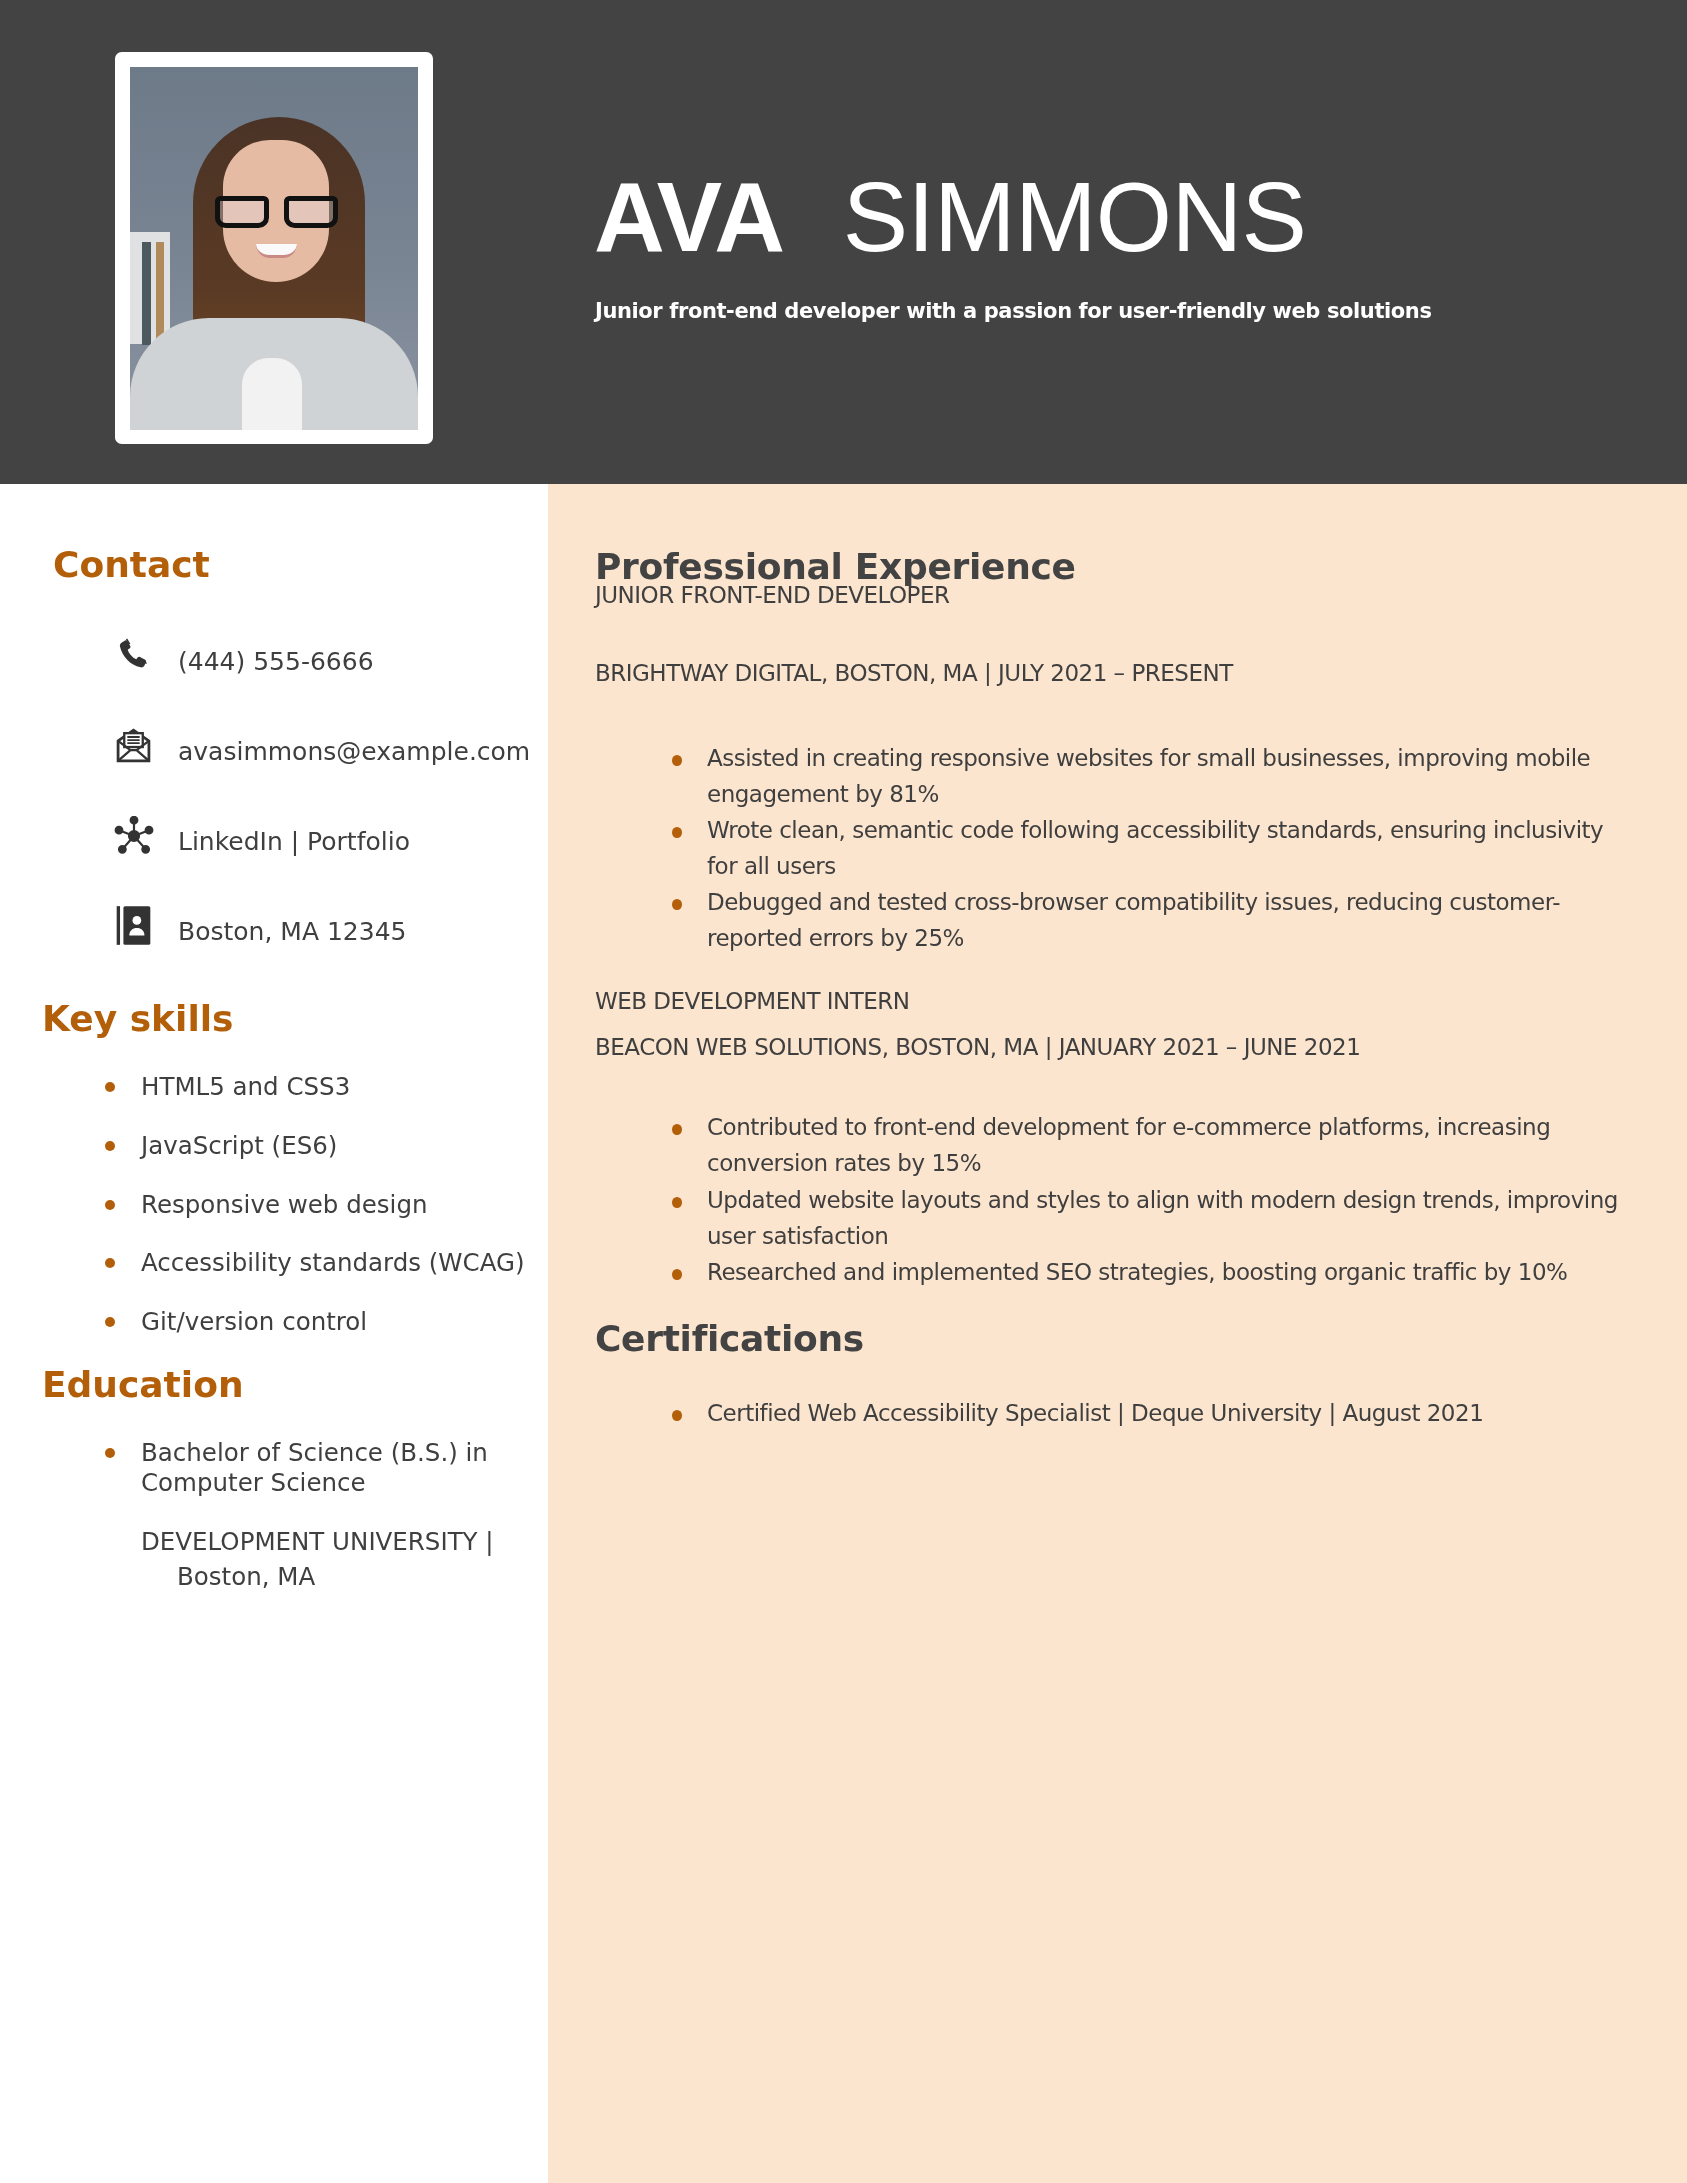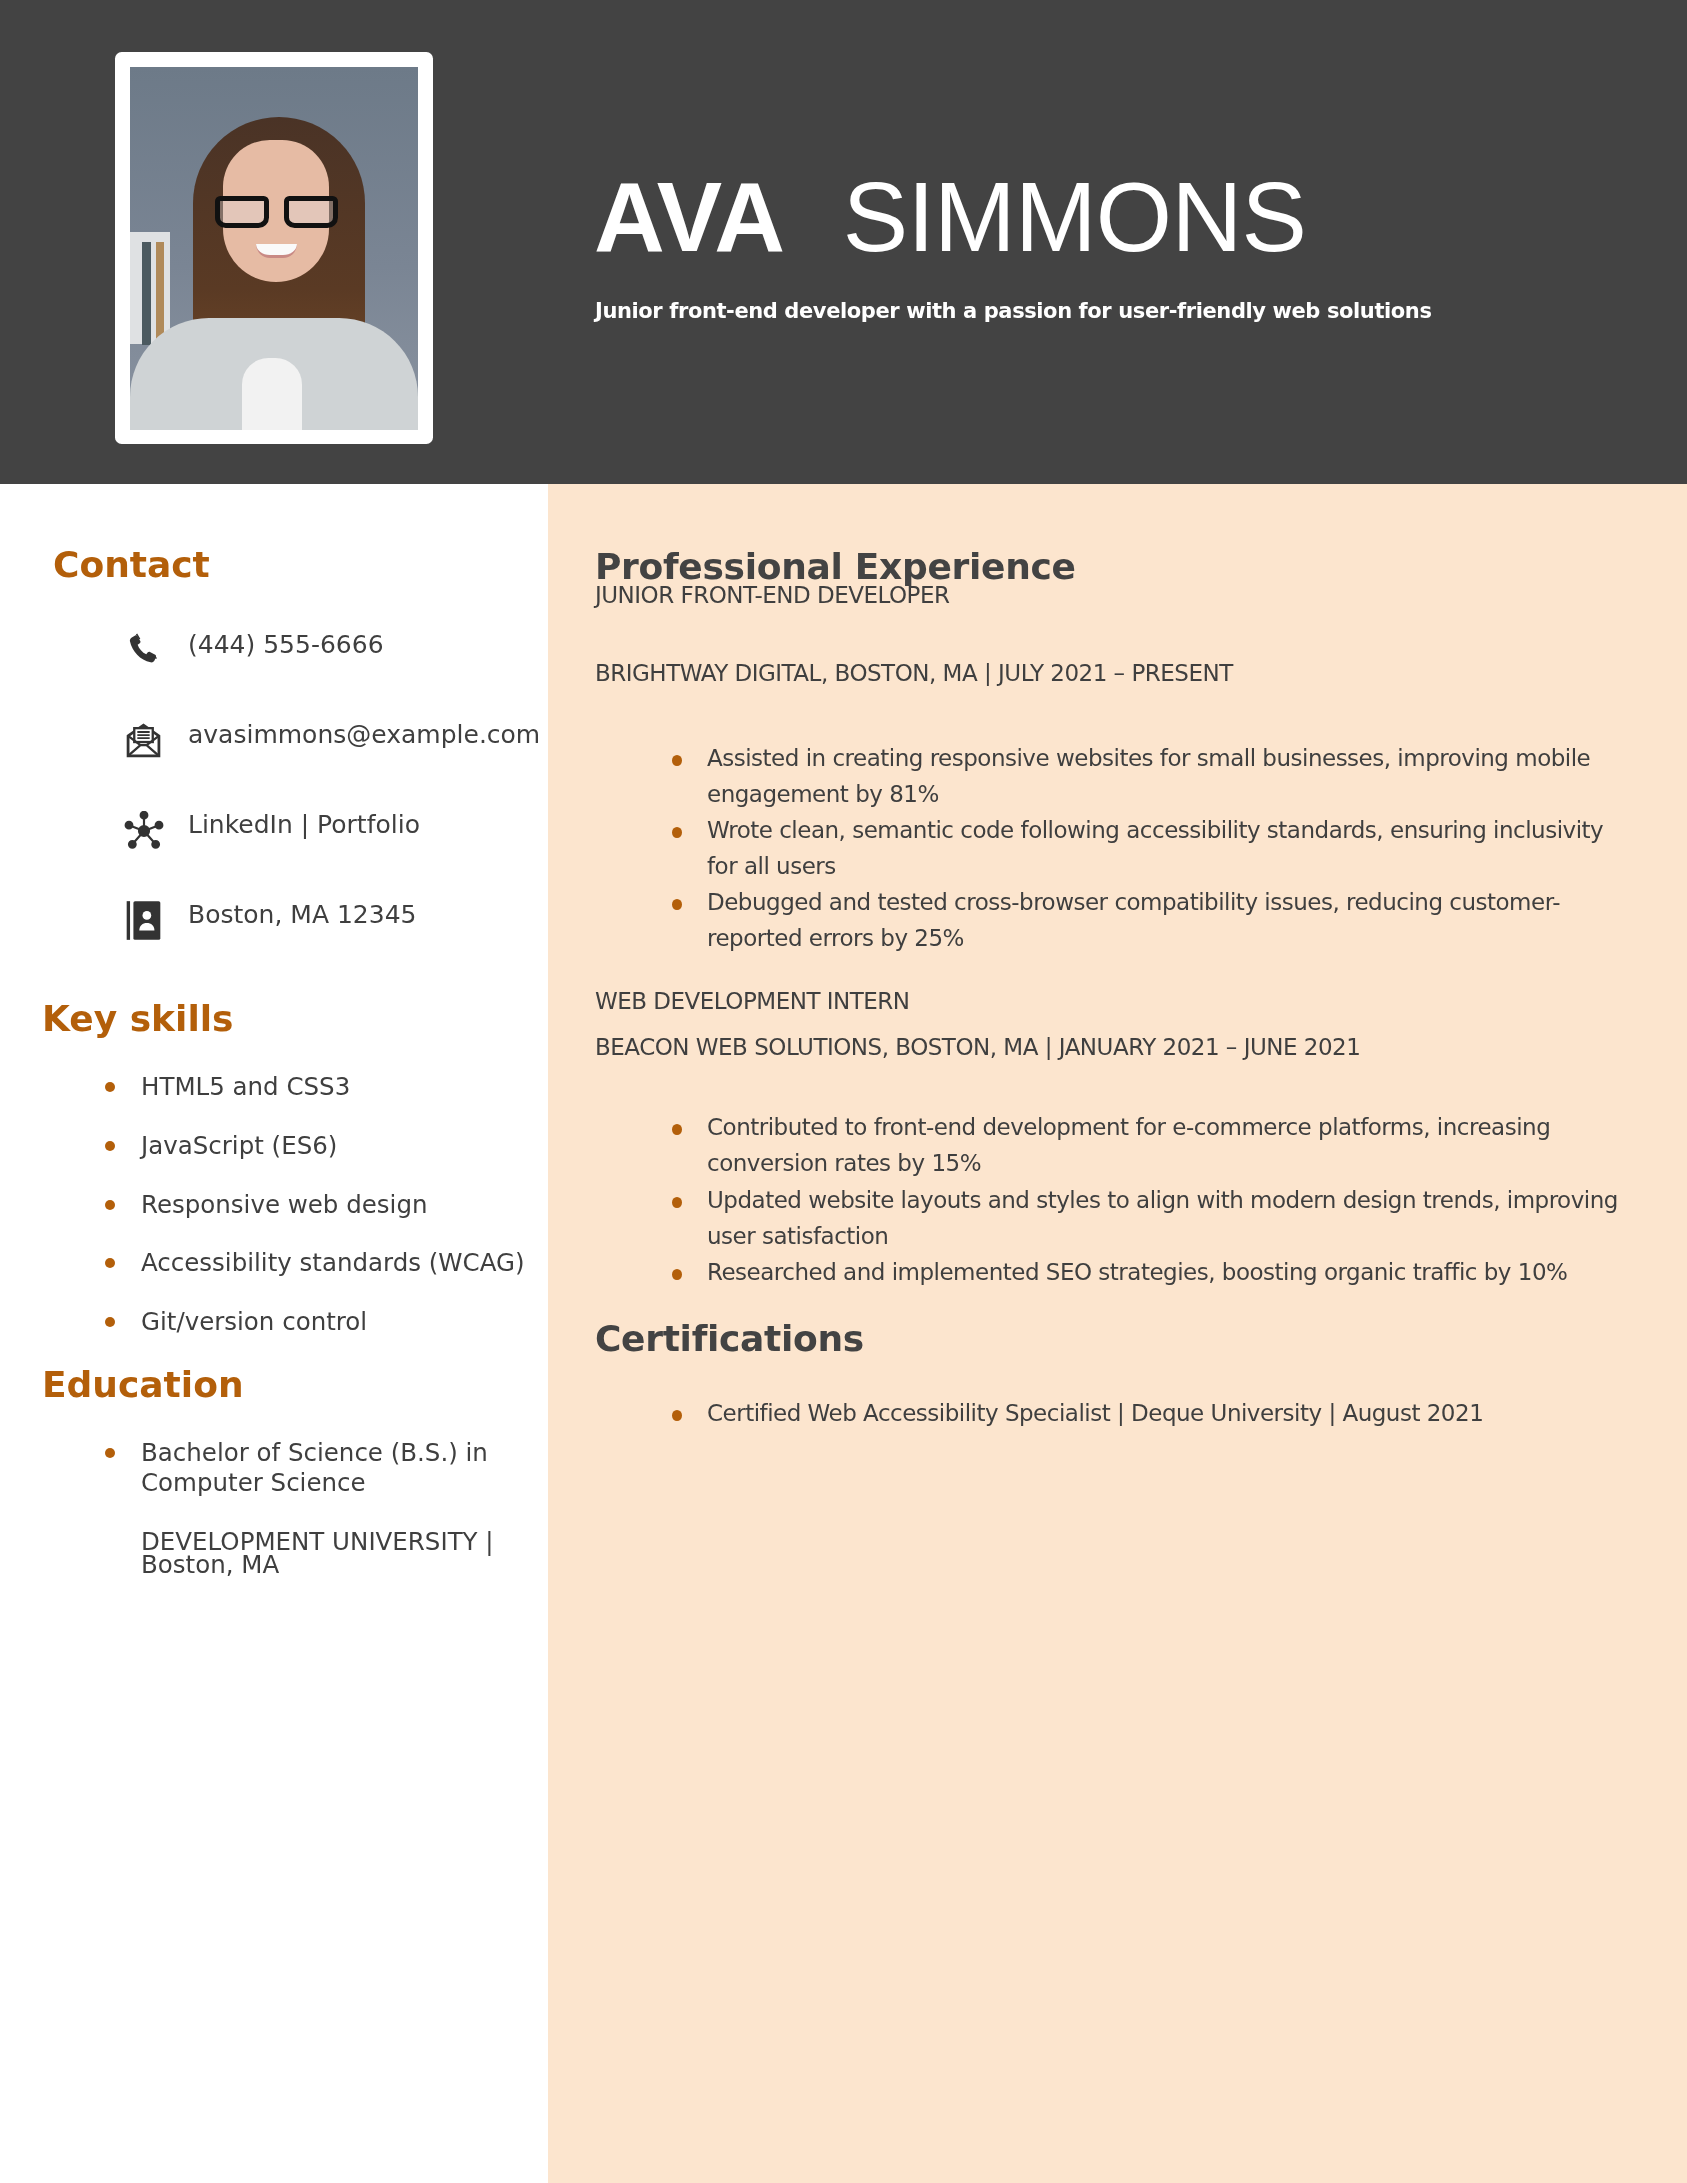--- a/index.html
+++ b/index.html
@@ -25,21 +25,21 @@
   .name { position: absolute; left: 594px; top: 164px; font-family: "Liberation Sans", sans-serif; font-size: 98px; line-height: 106px; color: #ffffff; white-space: nowrap; letter-spacing: -0.7px; }
   .name .first { font-weight: 700; }
   .name .last { font-weight: 400; margin-left: 32px; }
   .tagline { position: absolute; left: 595px; top: 299px; font-size: 21px; font-weight: 700; color: #ffffff; white-space: nowrap; letter-spacing: -0.4px; }
   .summary { position: absolute; left: 595px; top: 336px; width: 1032px; font-size: 20.5px; line-height: 41px; color: #ffffff; letter-spacing: -0.4px; }
 
   .sidebar { position: absolute; left: 0; top: 484px; width: 548px; height: 1699px; background: #ffffff; }
   .main { position: absolute; left: 548px; top: 484px; width: 1139px; height: 1699px; background: #fce5ce; }
 
   .side-heading { position: absolute; font-size: 36px; font-weight: 700; color: #b35f0a; white-space: nowrap; }
-  .contact-item { position: absolute; left: 123px; height: 46px; display: flex; align-items: flex-start; }
+  .contact-item { position: absolute; left: 113px; height: 46px; display: flex; align-items: flex-end; }
   .contact-icon { width: 41px; height: 41px; display: flex; align-items: center; justify-content: center; }
   .contact-text { position: absolute; left: 65px; font-size: 25px; color: #3f3f3f; white-space: nowrap; }
 
   .side-list { position: absolute; left: 0; width: 548px; list-style: none; }
   .side-list li { position: absolute; left: 0; width: 548px; }
   .bullet { position: absolute; width: 10px; height: 10px; border-radius: 50%; background: #b35f0a; }
   .side-list .bullet { left: 105px; }
   .side-list .txt { position: absolute; left: 141px; font-size: 24.5px; color: #3f3f3f; white-space: nowrap; line-height: 32px; }
 
   .main-heading { position: absolute; left: 595px; font-size: 36px; font-weight: 700; color: #434343; white-space: nowrap; letter-spacing: -0.3px; }
@@ -156,21 +156,21 @@
   </li>
 </ul>
 
 <div class="side-heading" style="left:42px; top:1364px;">Education</div>
 <ul class="side-list" style="top:0;">
   <li style="top:1437px;">
     <span class="bullet" style="top:11.2px;"></span>
     <span class="txt">Bachelor of Science (B.S.) in</span>
     <span class="txt" style="top:30px;">Computer Science</span>
     <span class="txt" style="top:89px;">DEVELOPMENT UNIVERSITY |</span>
-    <span class="txt" style="top:112px;">Boston, MA</span>
+    <span class="txt" style="top:124px;margin-left:36px;">Boston, MA</span>
   </li>
 </ul>
 
 <div class="main"></div>
 
 <div class="main-heading" style="top:546px;">Professional Experience</div>
 
 <div class="job-line" style="top:582px;">JUNIOR FRONT-END DEVELOPER</div>
 <div class="job-line" style="top:660px;">BRIGHTWAY DIGITAL, BOSTON, MA | JULY 2021 – PRESENT</div>
 <ul class="exp-list">

